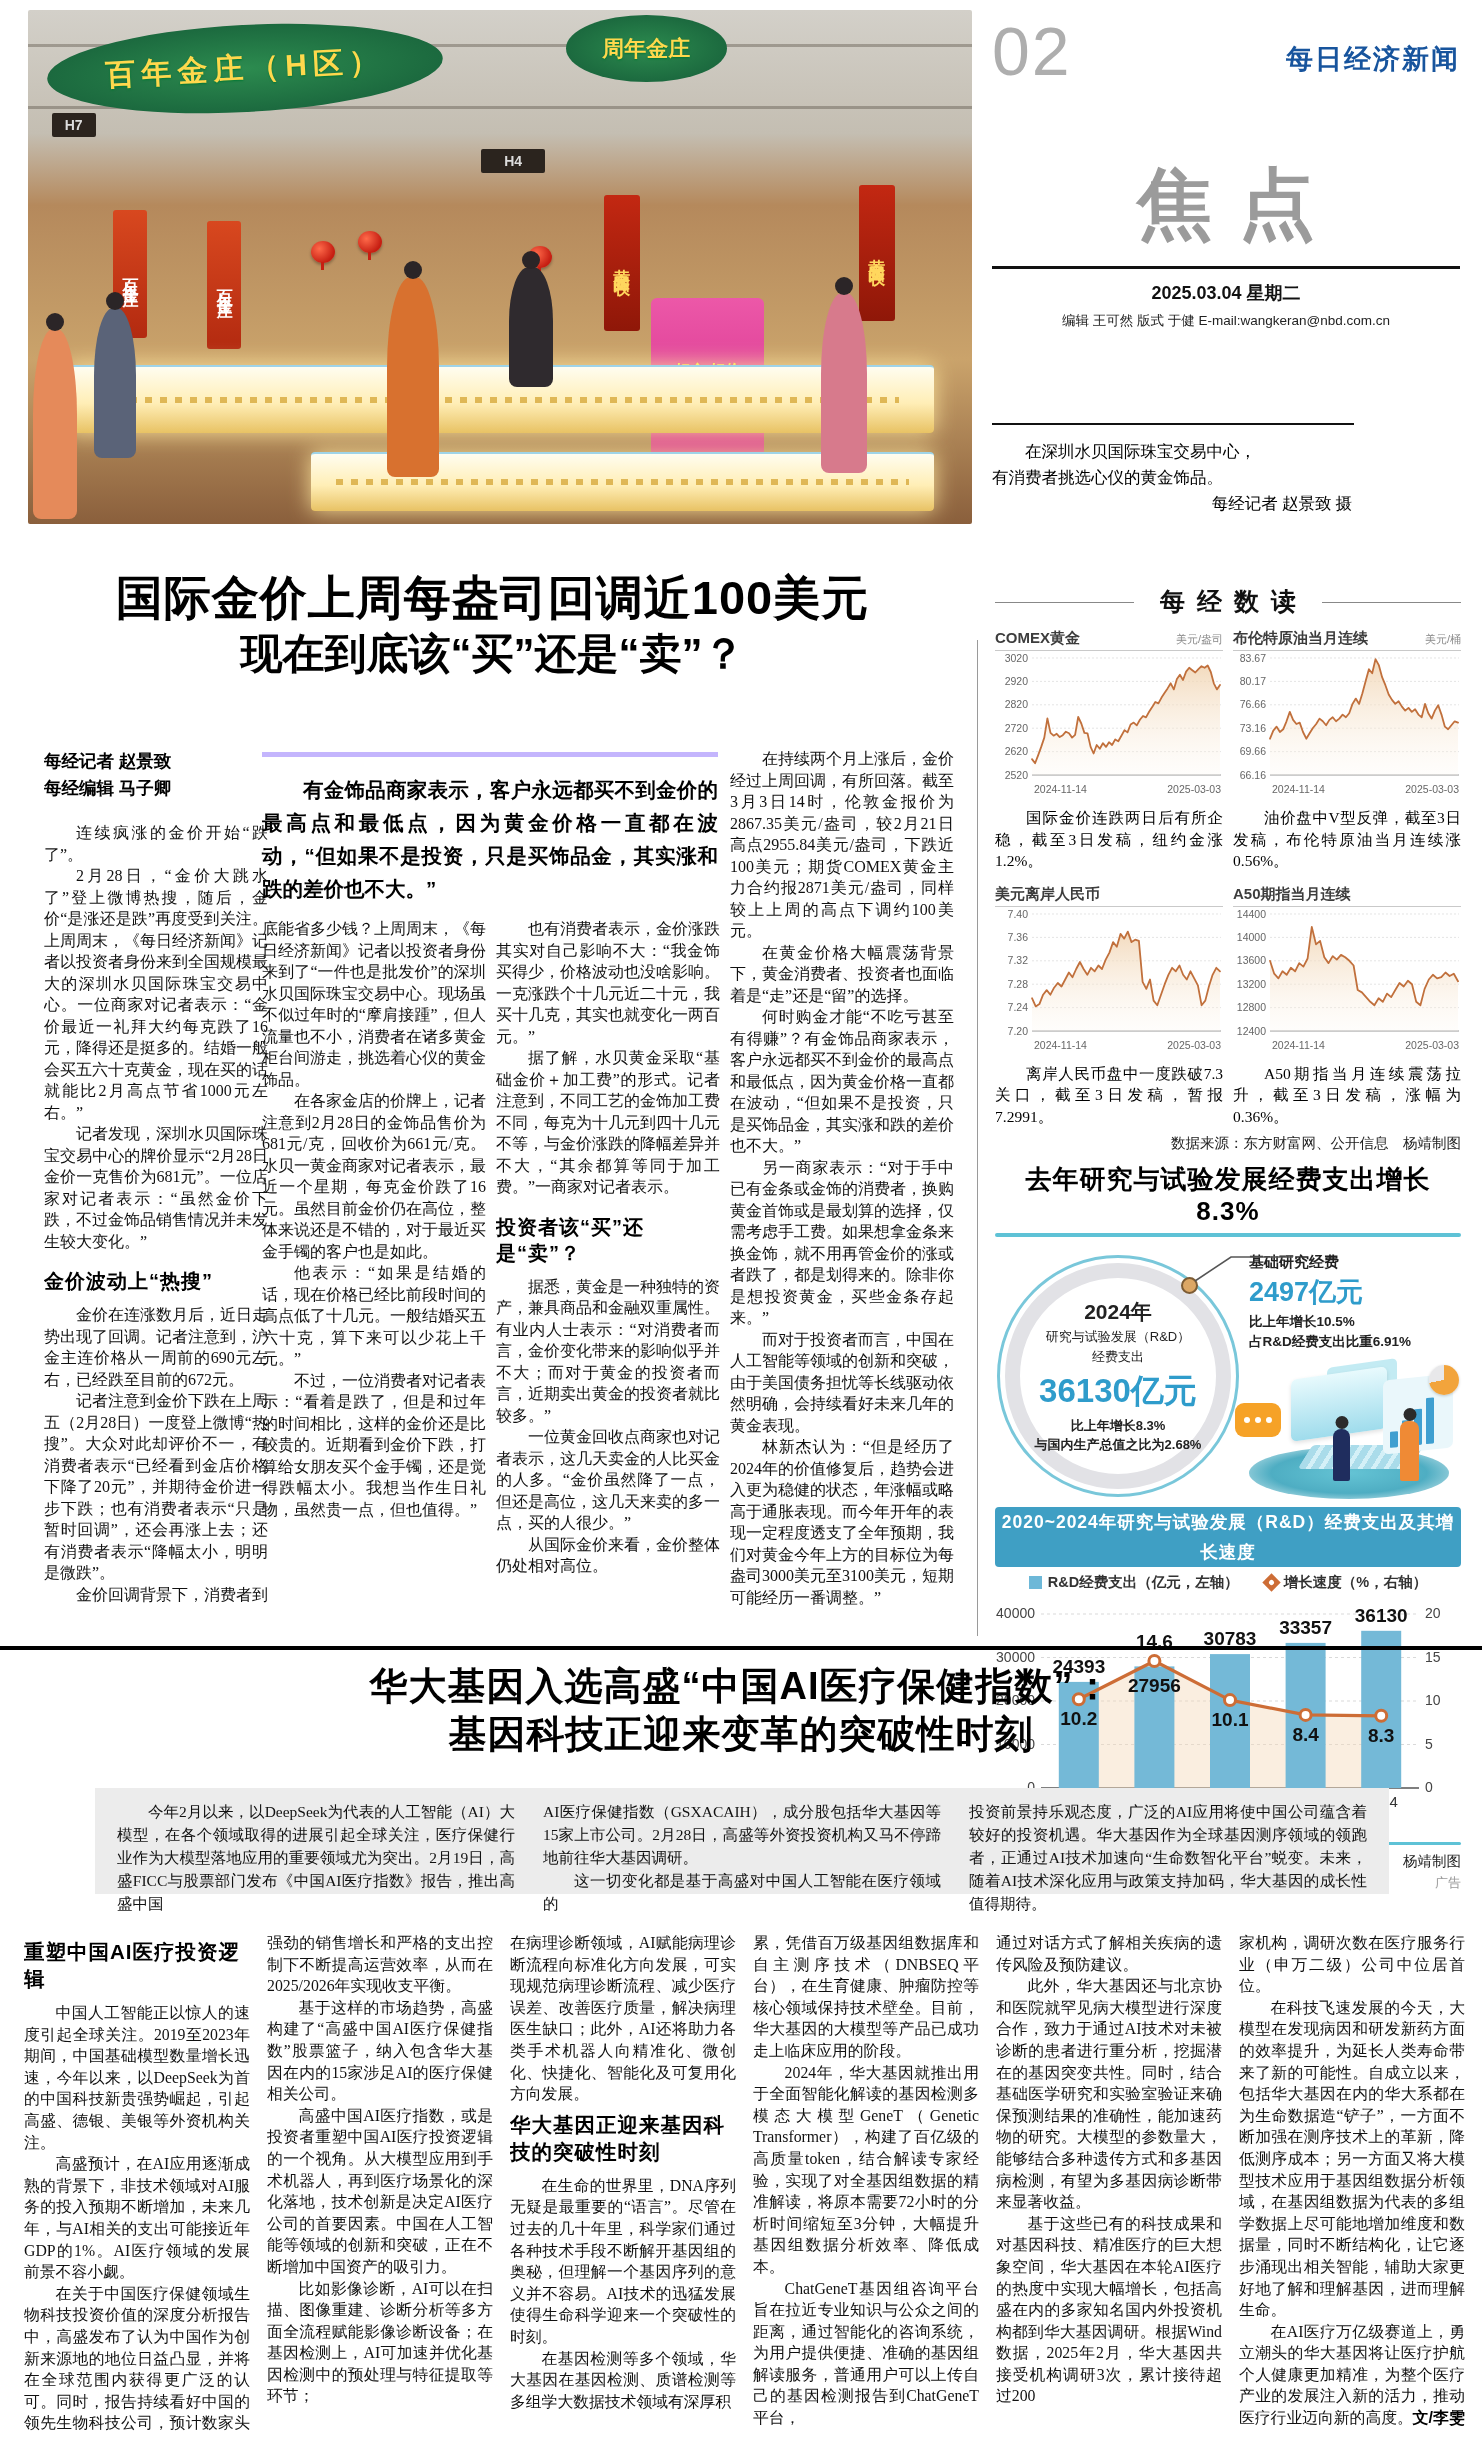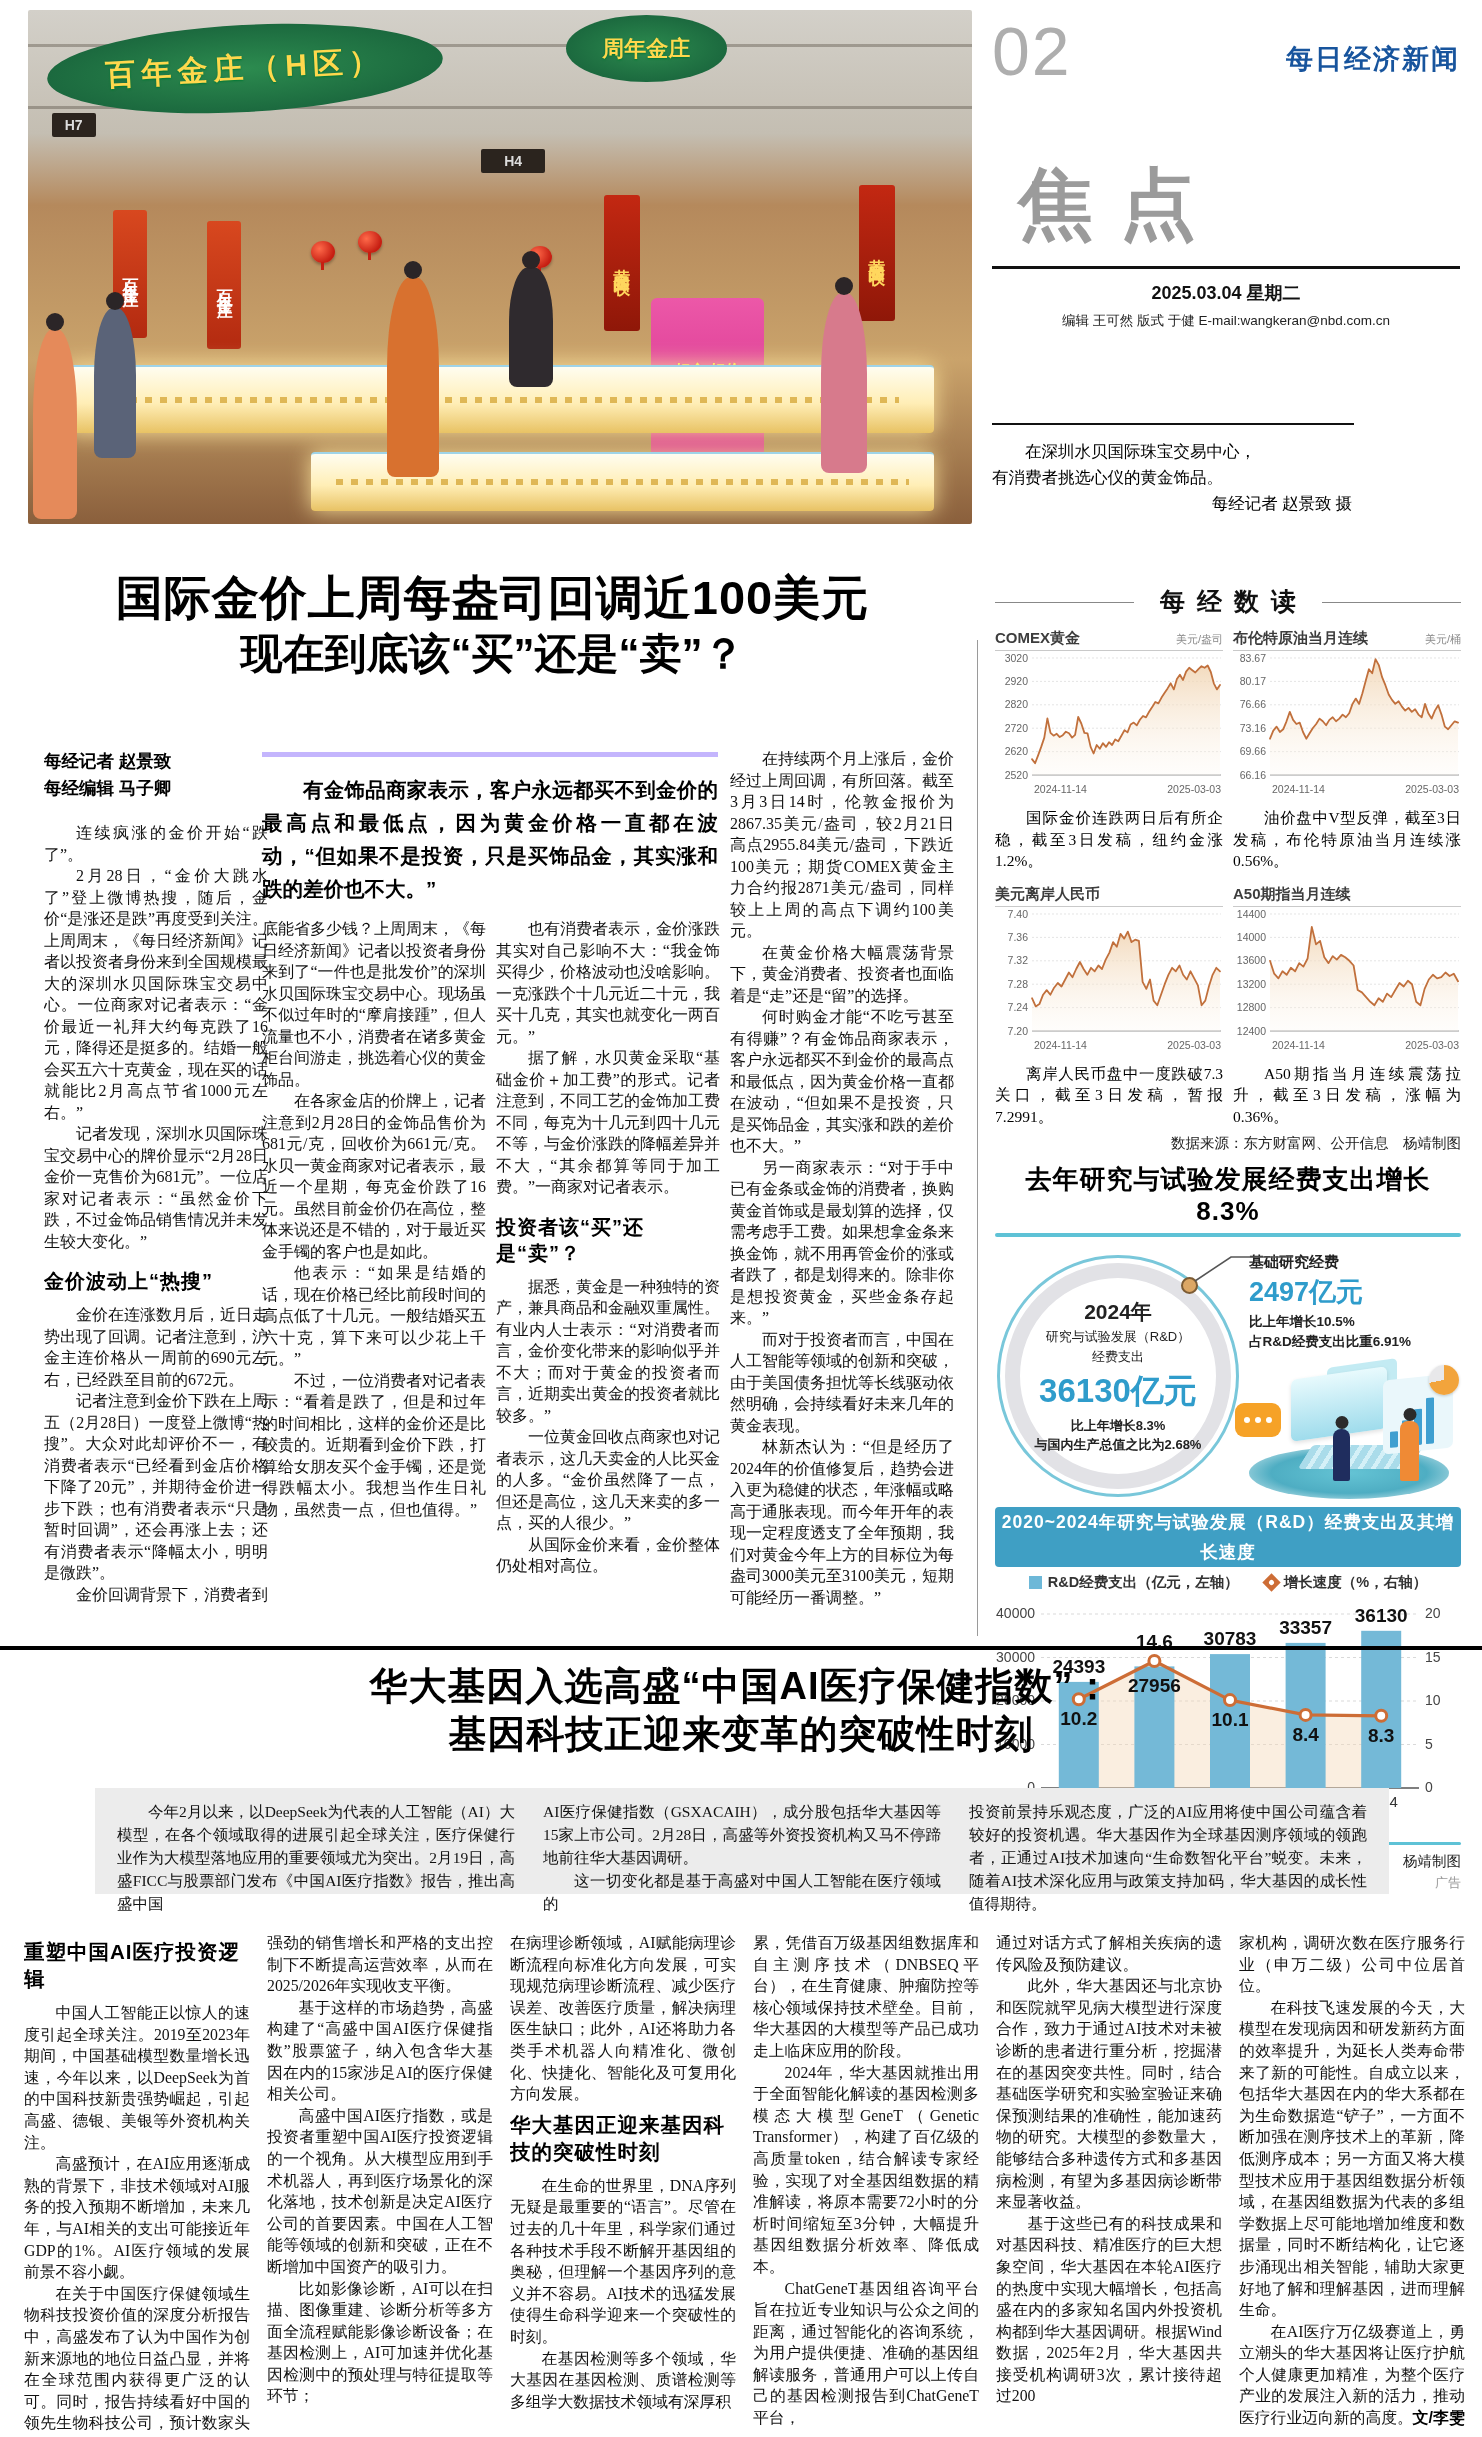--- a/index.html
+++ b/index.html
@@ -30,21 +30,21 @@
   .ph-golddots{position:absolute;left:4%;right:4%;top:45%;height:6px;
                background:repeating-linear-gradient(90deg,#d7a93c 0 7px,rgba(0,0,0,0) 7px 15px);opacity:.8}
   .ph-person{position:absolute;border-radius:45% 45% 8px 8px}
   .ph-head{position:absolute;left:50%;top:-16px;transform:translateX(-50%);width:18px;height:18px;border-radius:50%;background:#2b2527}
 
   
   .tr{position:absolute;left:992px;top:16px;width:468px}
   .tr-row{display:flex;justify-content:space-between;align-items:flex-start}
   .pgnum{font:400 68px/70px "Liberation Sans","DejaVu Sans",sans-serif;color:#aeaeae;letter-spacing:2px}
   .masthead{margin-top:28px;font:800 27px/30px "Liberation Sans",sans-serif;color:#17549d;letter-spacing:2px}
-  .jiaodian{margin-top:78px;font:800 76px/80px "Liberation Sans",sans-serif;color:#9b9b9b;letter-spacing:26px;text-indent:26px}
+  .jiaodian{margin-top:78px;text-align:center;font:800 76px/80px "Liberation Sans",sans-serif;color:#9b9b9b;letter-spacing:26px;text-indent:26px}
   .rule2{margin-top:22px;height:3px;background:#111}
   .tr-date{margin-top:12px;text-align:center;font:700 18px/24px "Liberation Sans",sans-serif;color:#111}
   .tr-ed{margin-top:6px;text-align:center;font:400 13.5px/20px "Liberation Sans",sans-serif;color:#222}
   .cap-rule{margin-top:92px;width:362px;height:2px;background:#111}
   .cap{margin-top:14px;font:400 16.5px/26px "Liberation Serif",serif;color:#000;width:420px}
   .cap-l1{text-indent:2em}
   .cap-l3{text-align:right;padding-right:60px}
 
   
   .headline{position:absolute;left:20px;top:570px;width:945px;text-align:center;color:#000;

